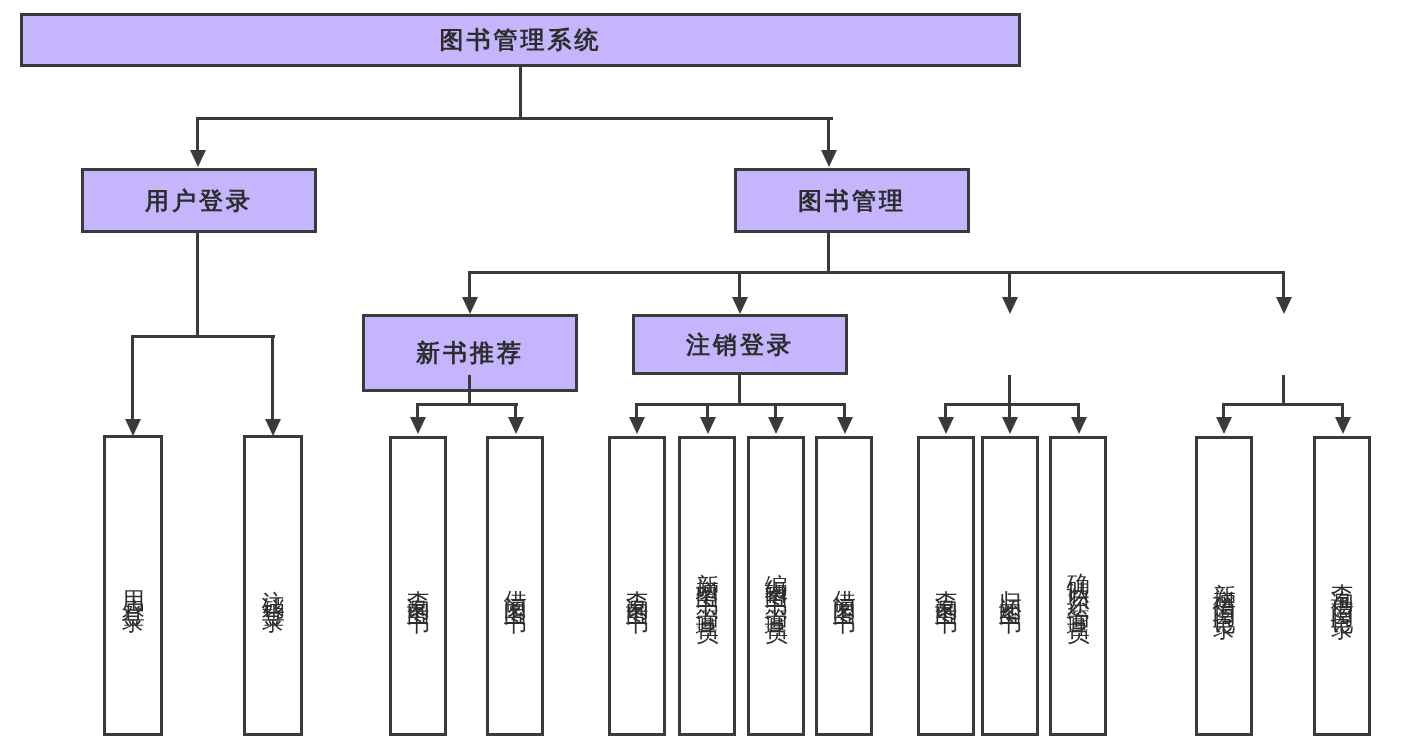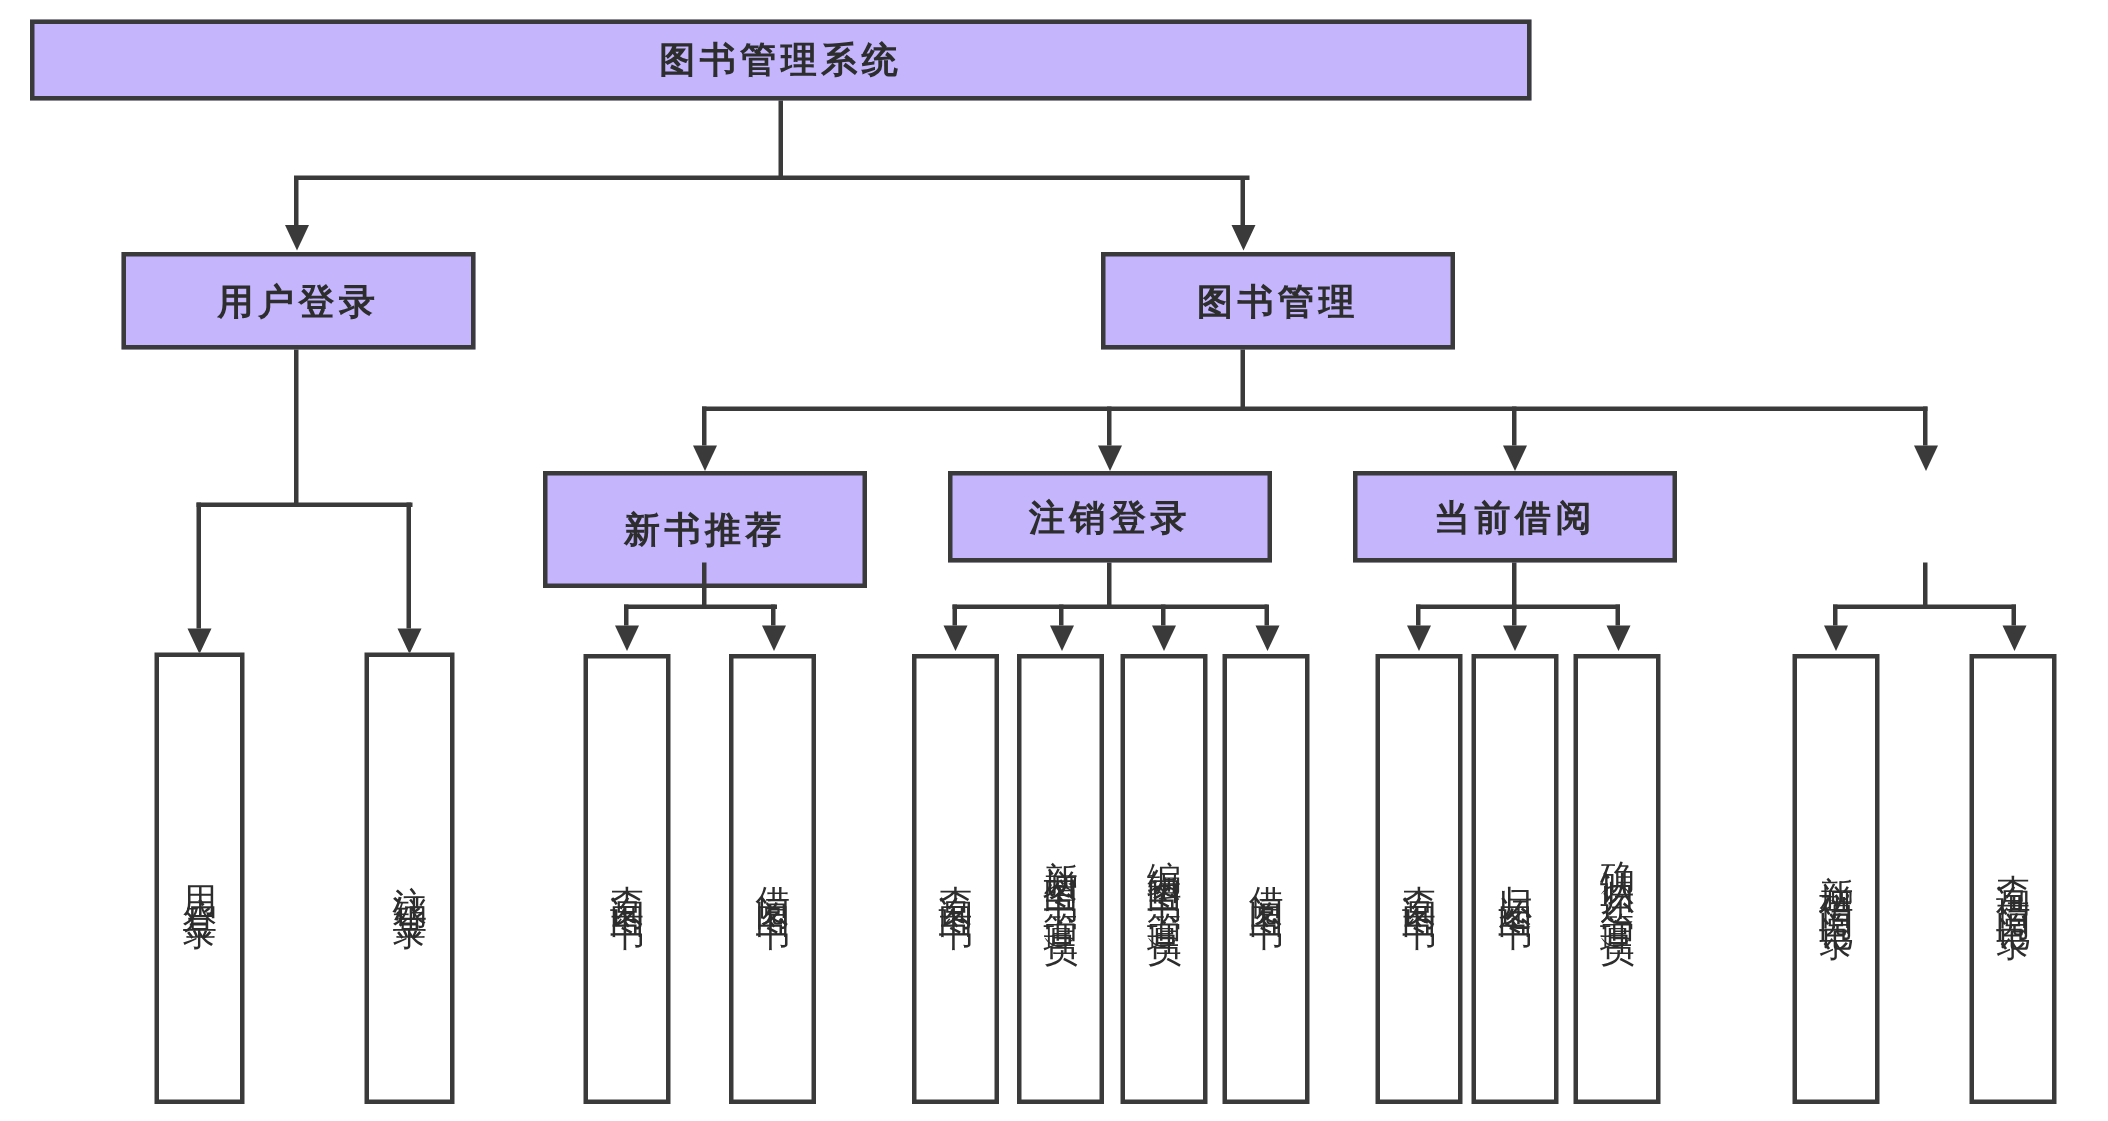--- a/index.html
+++ b/index.html
@@ -98,23 +98,20 @@
   <div class="arrow" style="left:738px; top:271px; height:26px;"></div>
   <div class="arrow" style="left:1008px; top:271px; height:26px;"></div>
   <div class="arrow" style="left:1282px; top:271px; height:26px;"></div>
 
   <div class="box" style="left:362px; top:314px; width:216px; height:78px;">
     <span>新书推荐</span>
   </div>
   <div class="box" style="left:632px; top:314px; width:216px; height:61px;">
     <span>注销登录</span>
   </div>
-  <div class="box" style="left:902px; top:314px; width:216px; height:61px;">
-    <span>当前借阅</span>
-  </div>
 
   <div class="vline" style="left:468px; top:375px; height:31px;"></div>
   <div class="hline" style="left:416px; top:403px; width:102px;"></div>
   <div class="arrow" style="left:416px; top:403px; height:14px;"></div>
   <div class="arrow" style="left:514px; top:403px; height:14px;"></div>
 
   <div class="vline" style="left:738px; top:375px; height:31px;"></div>
   <div class="hline" style="left:635px; top:403px; width:210px;"></div>
   <div class="arrow" style="left:635px; top:403px; height:14px;"></div>
   <div class="arrow" style="left:706px; top:403px; height:14px;"></div>

